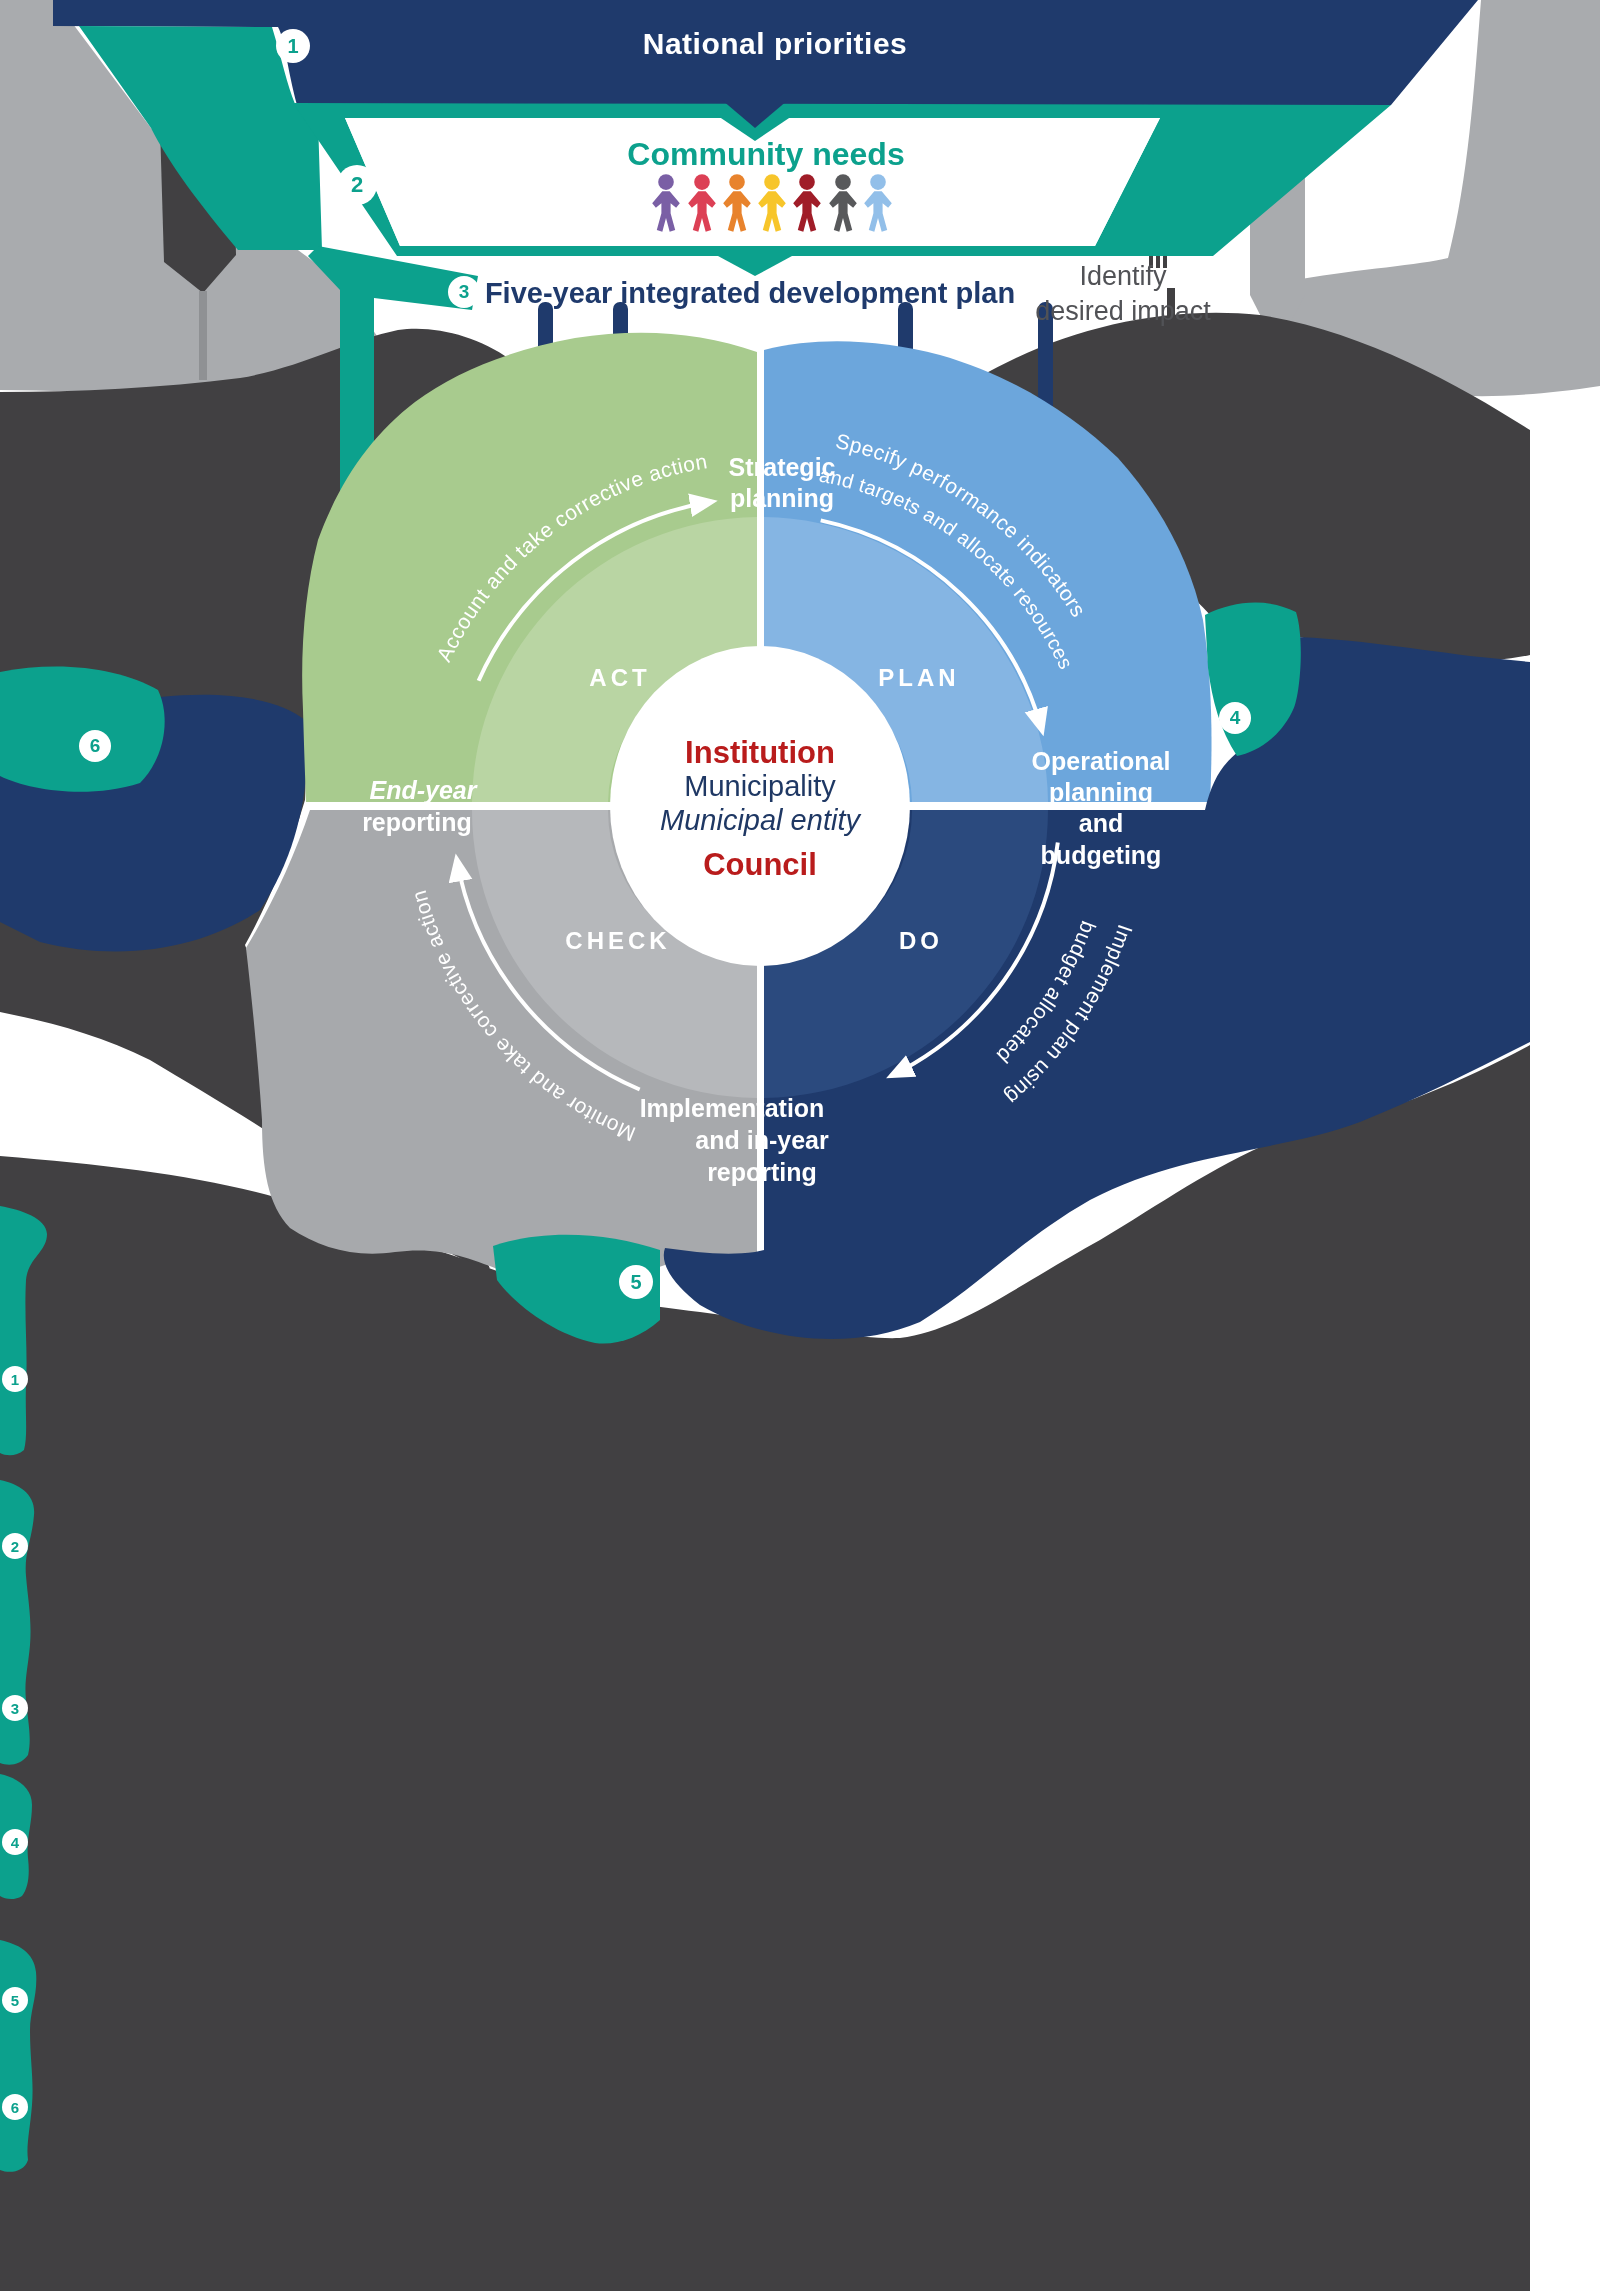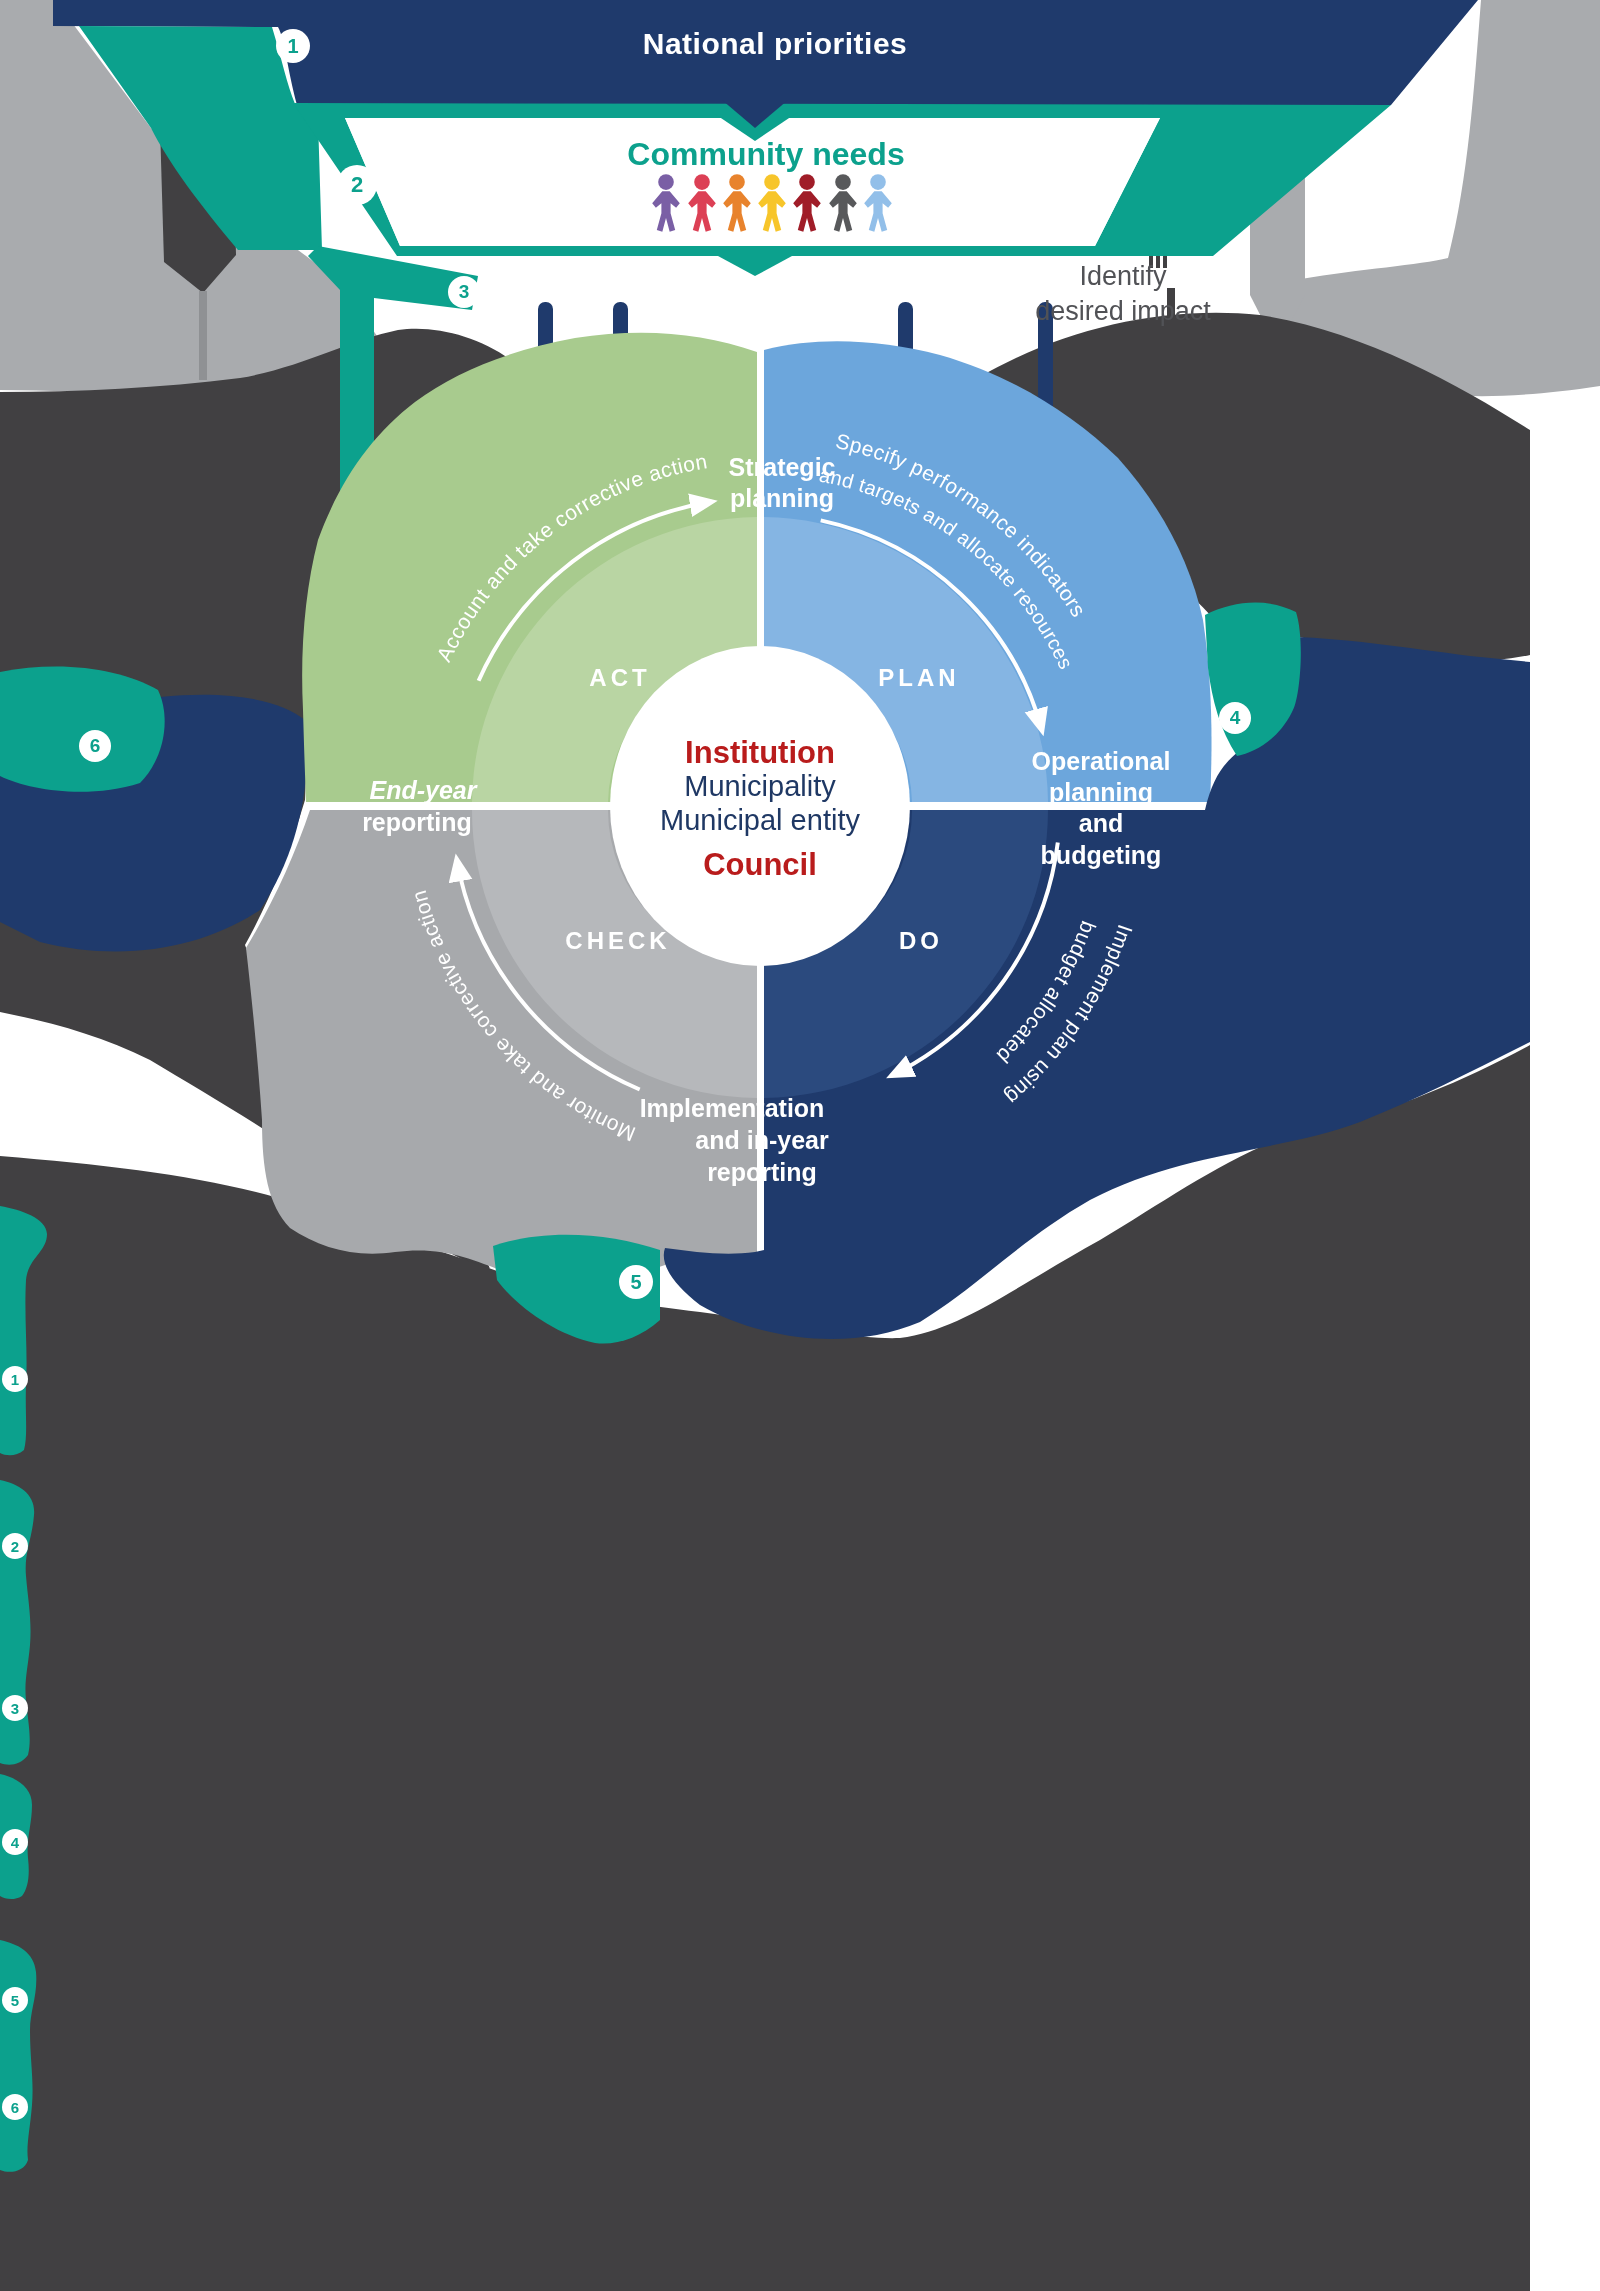--- a/index.html
+++ b/index.html
@@ -194,20 +194,21 @@
           <circle cy="-26" r="8.5" fill="#92BFE9"></circle>
           <path fill="#92BFE9" d="M-4,-16 L4,-16 L15,-3 L11,2 L5,-3 L5,8 L10,26 L4,28 L0,13 L-4,28 L-10,26 L-5,8 L-5,-3 L-11,2 L-15,-3 Z"></path>
         </g>
   </g>
 </svg>
 
 <div class="txt banner-title" style="left:775px;top:44px;">National priorities</div>
 
 <div class="txt community" style="left:766px;top:154px;">Community needs</div>
 
+<div class="txt idp" style="left:750px;top:293px;">Five-year integrated development plan</div>
 
 <div class="txt identify" style="left:1123px;top:276px;">Identify</div>
 <div class="txt identify" style="left:1123px;top:311px;">desired impact</div>
 
 <div class="txt stage-label" style="left:782px;top:467px;">Strategic</div>
 <div class="txt stage-label" style="left:782px;top:498px;">planning</div>
 
 <div class="txt stage-label" style="left:1101px;top:761px;">Operational</div>
 <div class="txt stage-label" style="left:1101px;top:792px;">planning</div>
 <div class="txt stage-label" style="left:1101px;top:823px;">and</div>
@@ -220,21 +221,21 @@
 <div class="txt stage-label" style="left:423px;top:790px;font-style:italic;">End-year</div>
 <div class="txt stage-label" style="left:417px;top:822px;">reporting</div>
 
 <div class="txt quad-label" style="left:620px;top:678px;">ACT</div>
 <div class="txt quad-label" style="left:919px;top:678px;">PLAN</div>
 <div class="txt quad-label" style="left:618px;top:941px;">CHECK</div>
 <div class="txt quad-label" style="left:921px;top:941px;">DO</div>
 
 <div class="txt center-b" style="left:760px;top:752px;">Institution</div>
 <div class="txt center-r" style="left:760px;top:786px;">Municipality</div>
-<div class="txt center-r" style="left:760px;top:820px;">Municipal entity</div>
+<div class="txt center-r" style="left:760px;top:820px;font-style:italic;">Municipal entity</div>
 <div class="txt center-b" style="left:760px;top:864px;">Council</div>
 
 <div class="badge" style="left:293px;top:46px;width:34px;height:34px;font-size:20px;">1</div>
 <div class="badge" style="left:357px;top:185px;width:40px;height:40px;font-size:22px;">2</div>
 <div class="badge" style="left:464px;top:292px;width:32px;height:32px;font-size:19px;">3</div>
 <div class="badge" style="left:1235px;top:718px;width:32px;height:32px;font-size:19px;">4</div>
 <div class="badge" style="left:636px;top:1282px;width:34px;height:34px;font-size:20px;">5</div>
 <div class="badge" style="left:95px;top:746px;width:32px;height:32px;font-size:19px;">6</div>
 
 <div class="badge" style="left:15px;top:1379px;width:26px;height:26px;font-size:15px;">1</div>

